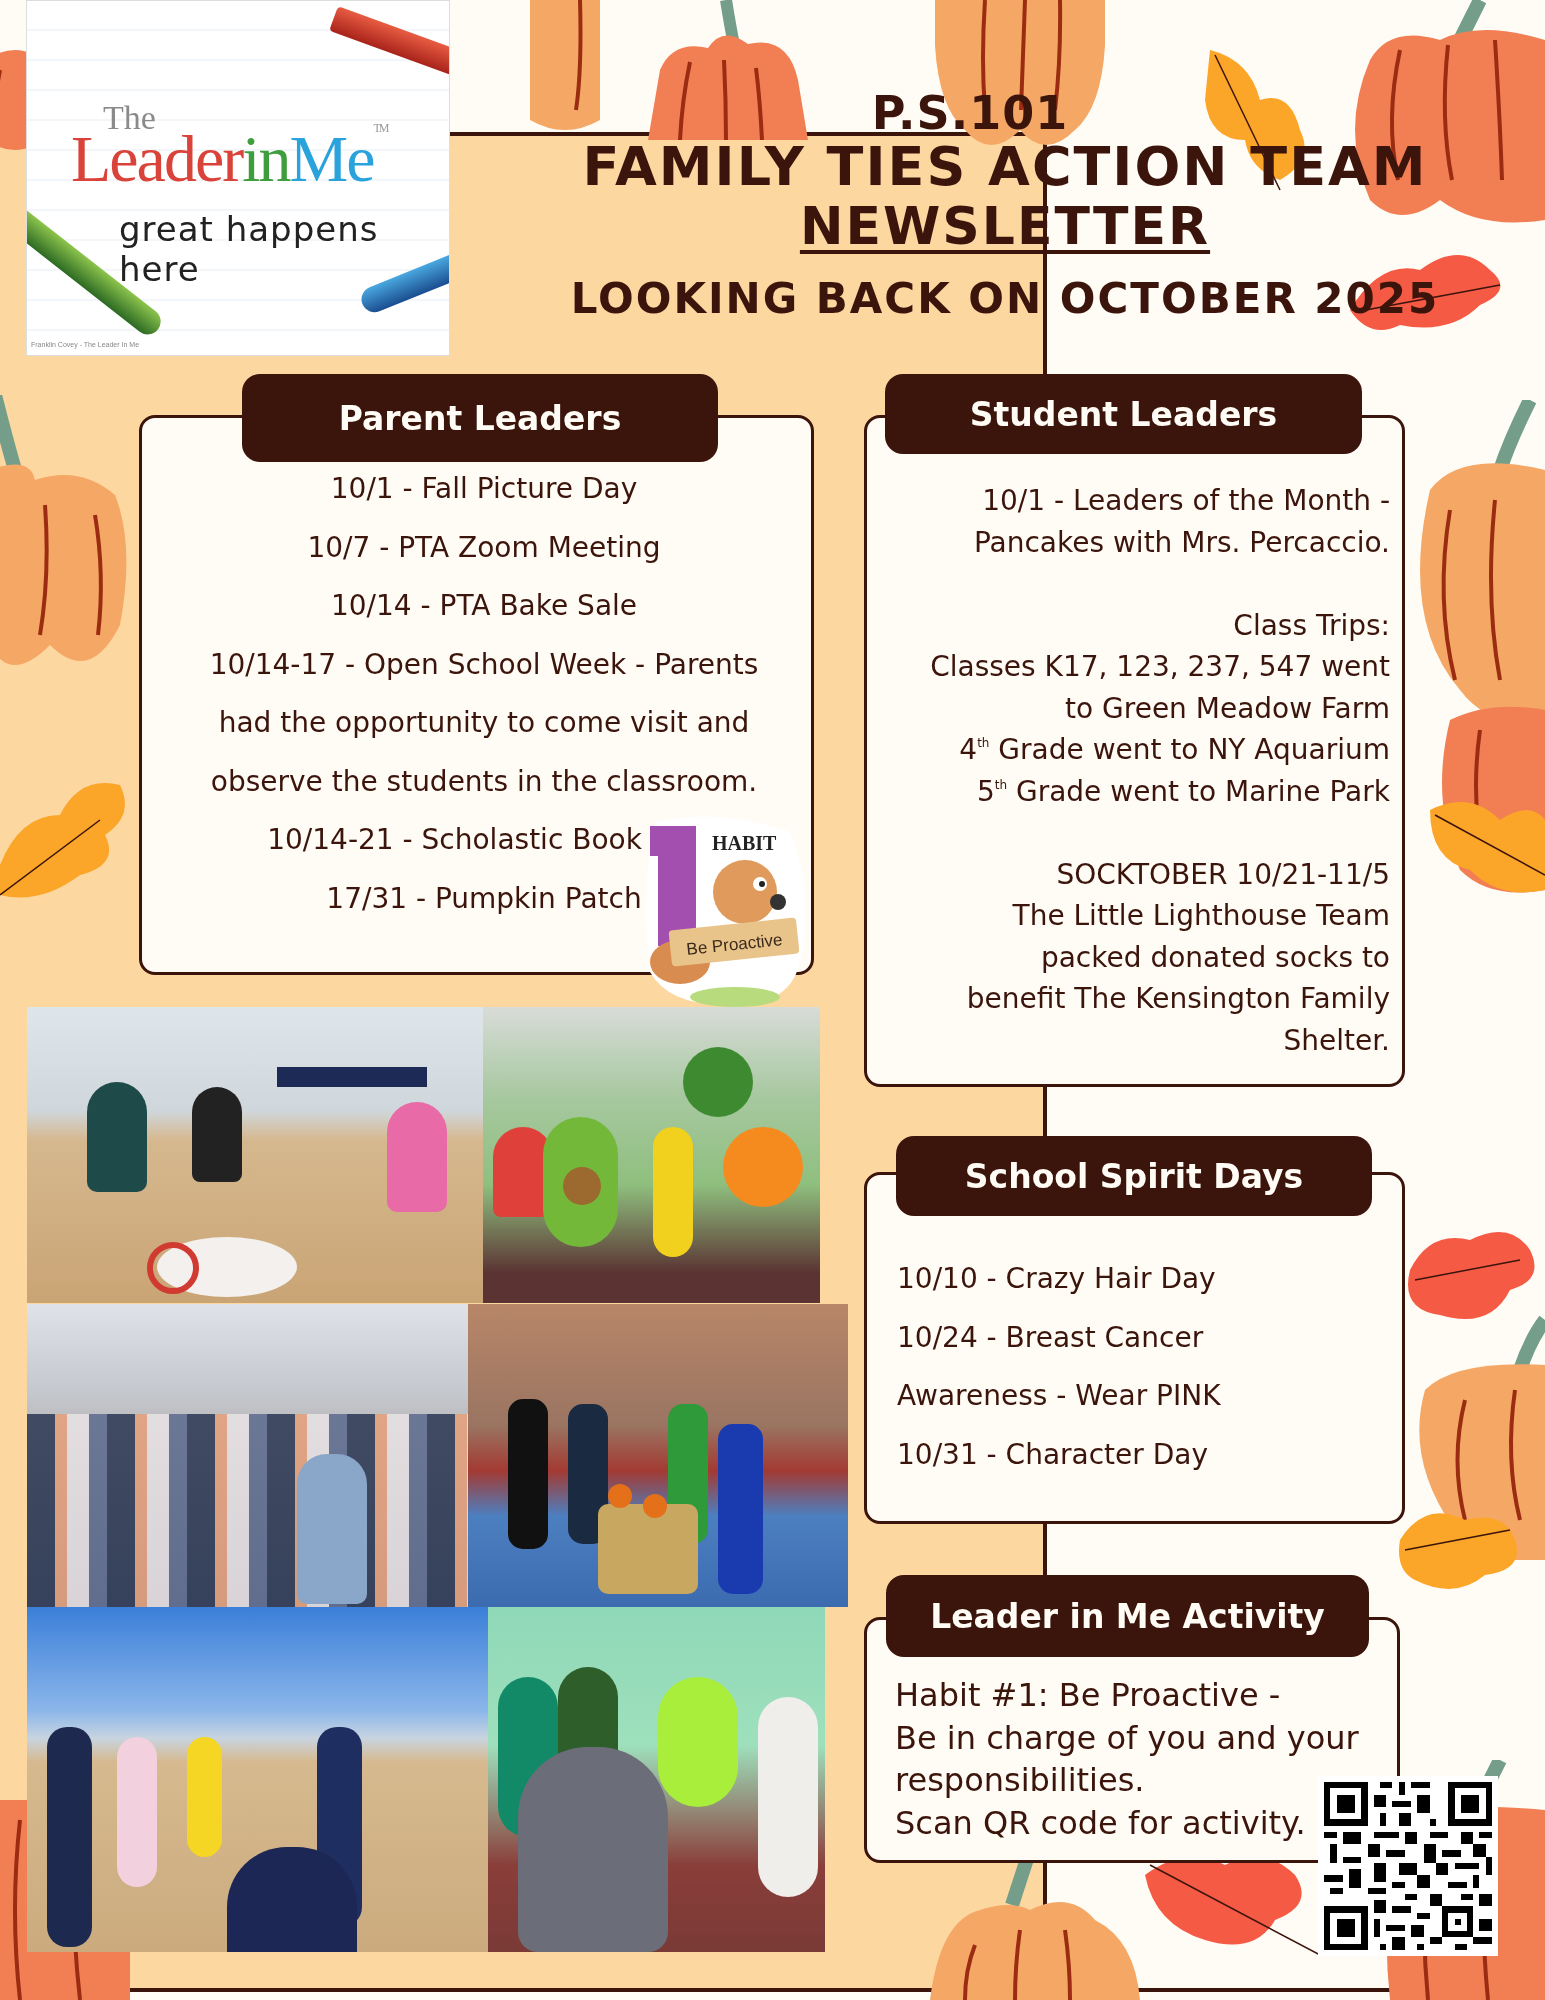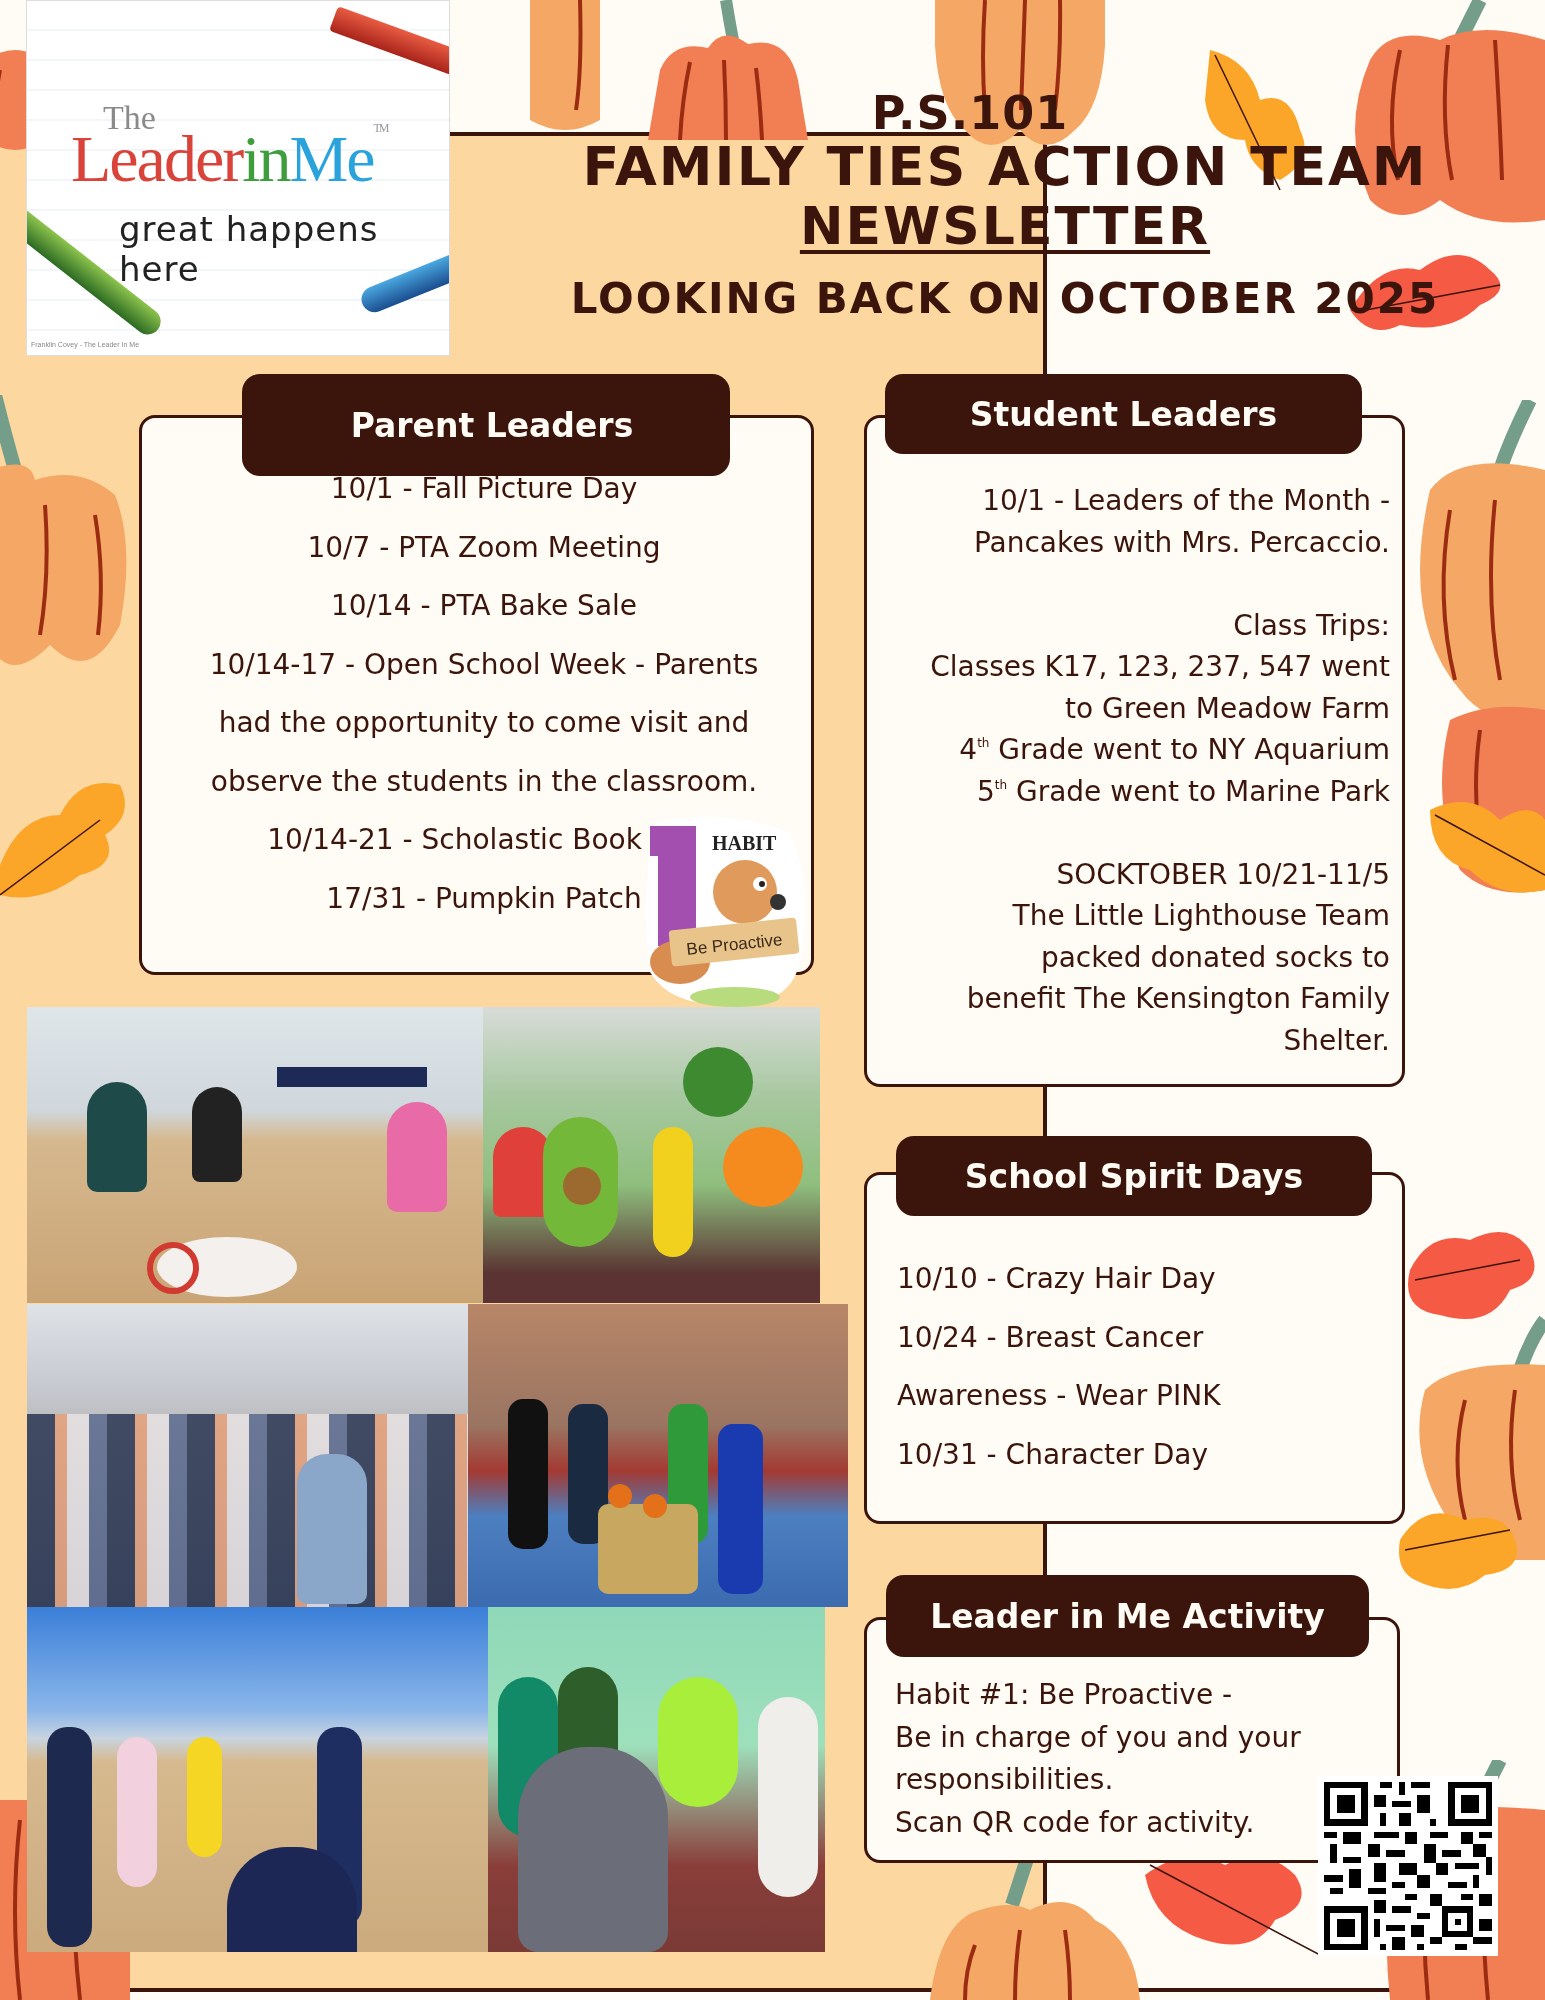--- a/index.html
+++ b/index.html
@@ -42,21 +42,21 @@
   .card-tab {
     position: absolute; background: #3b140c; color: #fffcf5; border-radius: 18px;
     font-family: "DejaVu Sans", sans-serif; font-weight: bold; font-size: 33px;
     display: flex; align-items: center; justify-content: center;
   }
   .card-body { position: absolute; font-family: "DejaVu Sans", sans-serif; color: #3b140c; }
   .pl-body { font-size: 28px; line-height: 58.5px; text-align: center; }
   .sl-body { font-size: 28px; line-height: 41.5px; }
   .sl-body .gap { height: 41.5px; }
   .ssd-body { font-size: 28px; line-height: 58.5px; }
-  .lim-body { font-size: 28px; line-height: 42.5px; }
+  .lim-body { font-size: 32px; line-height: 42.5px; }
   sup { font-size: 12px; line-height: 0; vertical-align: 12px; }
   .photo { position: absolute; overflow: hidden; }
   .qr { position: absolute; left: 1318px; top: 1776px; width: 180px; height: 180px; background: #fff; }
   .habit-sticker { position: absolute; left: 640px; top: 812px; width: 170px; height: 195px; }
 </style>
 </head>
 <body>
 
 <div class="bg-left"></div>
 <div class="bg-line-top"></div>
@@ -173,21 +173,21 @@
 </div>
 
 <div class="title-block">
   <div class="title-ps">P.S.101</div>
   <div class="title-main">FAMILY TIES ACTION TEAM</div>
   <div class="title-news">NEWSLETTER</div>
   <div class="title-sub">LOOKING BACK ON OCTOBER 2025</div>
 </div>
 
 <div class="card" style="left:139px;top:415px;width:675px;height:560px;"></div>
-<div class="card-tab" style="left:242px;top:374px;width:476px;height:102px;padding-left:12px;">Parent Leaders</div>
+<div class="card-tab" style="left:242px;top:374px;width:476px;height:88px;">Parent Leaders</div>
 <div class="card-body pl-body" style="left:174px;top:460px;width:620px;">
   <div>10/1 - Fall Picture Day</div>
   <div>10/7 - PTA Zoom Meeting</div>
   <div>10/14 - PTA Bake Sale</div>
   <div>10/14-17 - Open School Week - Parents</div>
   <div>had the opportunity to come visit and</div>
   <div>observe the students in the classroom.</div>
   <div>10/14-21 - Scholastic Book Fair</div>
   <div>17/31 - Pumpkin Patch</div>
 </div>

